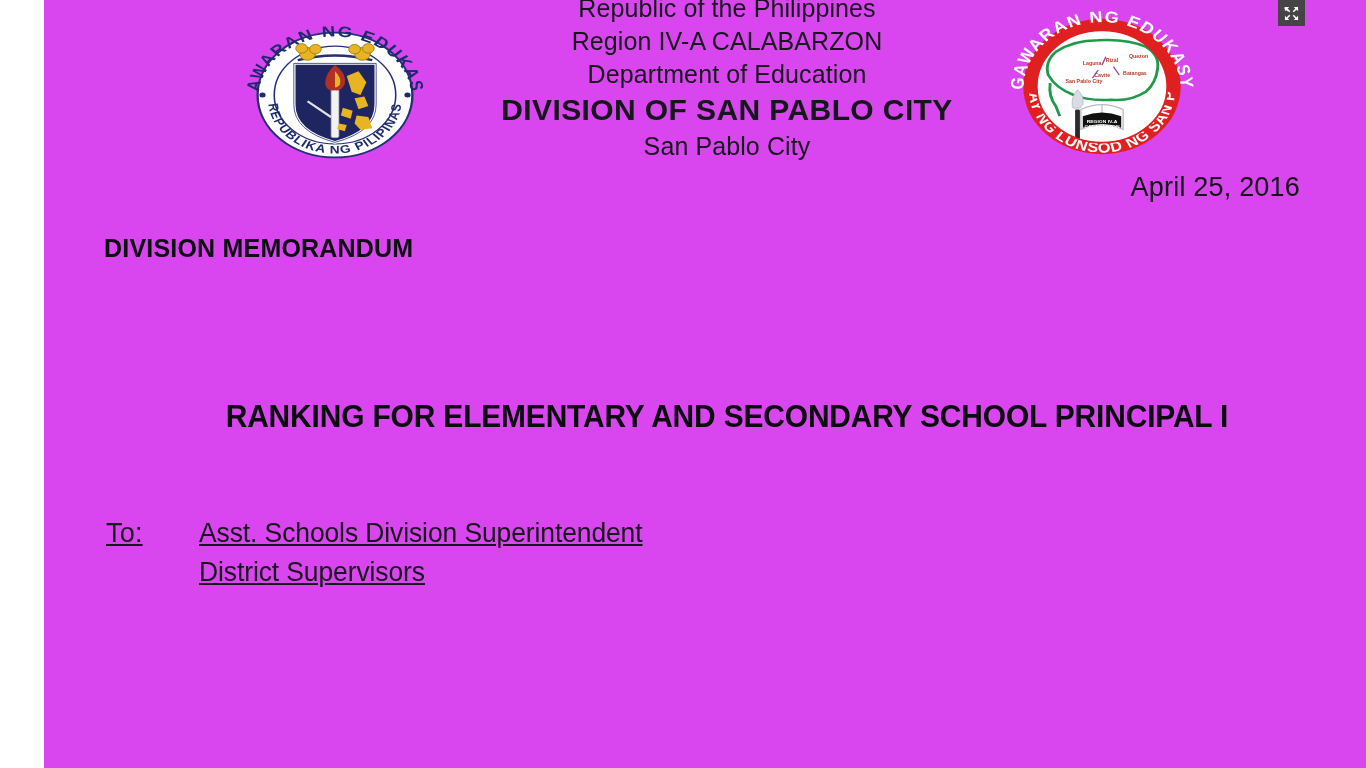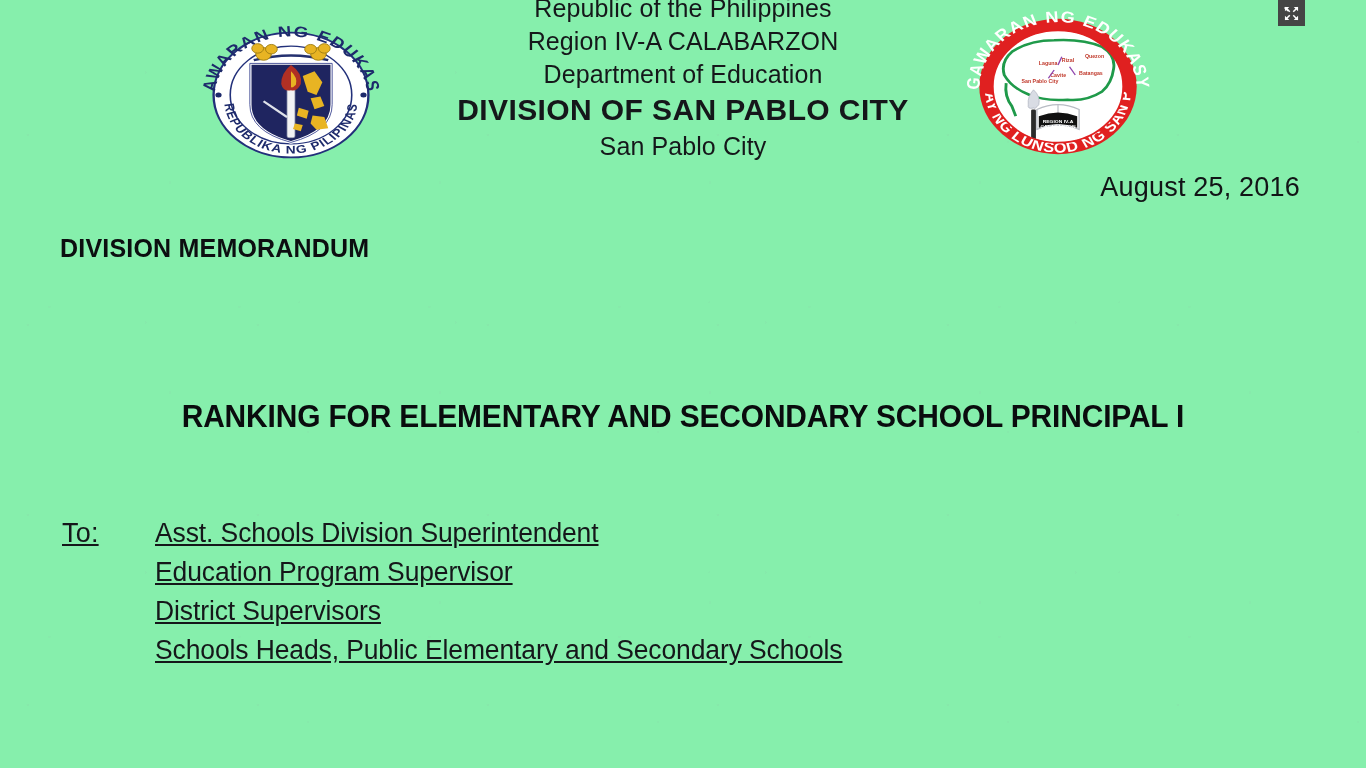--- a/index.html
+++ b/index.html
@@ -14,22 +14,23 @@
     overflow: hidden;
     font-family: "Liberation Sans", sans-serif;
     color: #111111;
     position: relative;
   }
 
   
   #scan-page {
     position: absolute;
     inset: 0;
-    background: #86efac;
+    background: #d946ef;
     overflow: hidden;
+    margin-left: 44px;
   }
   
   #scan-noise {
     position: absolute;
     inset: 0;
     pointer-events: none;
     opacity: .5;
     background-image:
       radial-gradient(circle at 12% 71%, rgba(150,150,160,.14) 0 1.1px, transparent 1.2px),
       radial-gradient(circle at 47% 29%, rgba(150,150,160,.11) 0 1.1px, transparent 1.2px),
@@ -263,44 +264,36 @@
         <text x="100" y="144" text-anchor="middle" font-family="'Liberation Sans', sans-serif" font-size="5.2" font-weight="bold" fill="#ffffff">REGION IV-A</text>
         <text x="100" y="150" text-anchor="middle" font-family="'Liberation Sans', sans-serif" font-size="5.2" font-weight="bold" fill="#ffffff">CALABARZON</text>
 
         <rect x="72" y="128" width="5" height="44" rx="1.5" fill="#2b2b2b"></rect>
         <path d="M 74.5 104 Q 82 112 80 122 Q 76 128 74.5 126 Q 68 128 69 122 Q 68 112 74.5 104 Z" fill="#d9dce4" stroke="#aeb3bf" stroke-width=".8"></path>
       </g>
       <circle cx="100" cy="100" r="68" fill="none" stroke="#e02020" stroke-width="2"></circle>
     </svg>
   </div>
 
-  <div id="memo-date">August 25, 2016</div>
+  <div id="memo-date">April 25, 2016</div>
 
   <div id="memo-id-block">
     <span id="memo-label">DIVISION MEMORANDUM</span>
   </div>
 
   <div id="memo-title">RANKING FOR ELEMENTARY AND SECONDARY SCHOOL PRINCIPAL I</div>
 
   <div id="addressee-block">
     <div class="addr-row">
       <span class="addr-key">To:</span>
       <span class="addr-val">Asst. Schools Division Superintendent</span>
     </div>
     <div class="addr-row">
       <span class="addr-key"></span>
-      <span class="addr-val">Education Program Supervisor</span>
-    </div>
-    <div class="addr-row">
-      <span class="addr-key"></span>
       <span class="addr-val">District Supervisors</span>
-    </div>
-    <div class="addr-row">
-      <span class="addr-key"></span>
-      <span class="addr-val">Schools Heads, Public Elementary and Secondary Schools</span>
     </div>
   </div>
 
   <div id="scan-noise"></div>
 </div>
 
 <button id="fullscreen-toggle">
   <svg width="15" height="15" viewBox="0 0 16 16">
     <g fill="#ffffff">
       <polygon points="1,1 5.6,1 1,5.6"></polygon>

